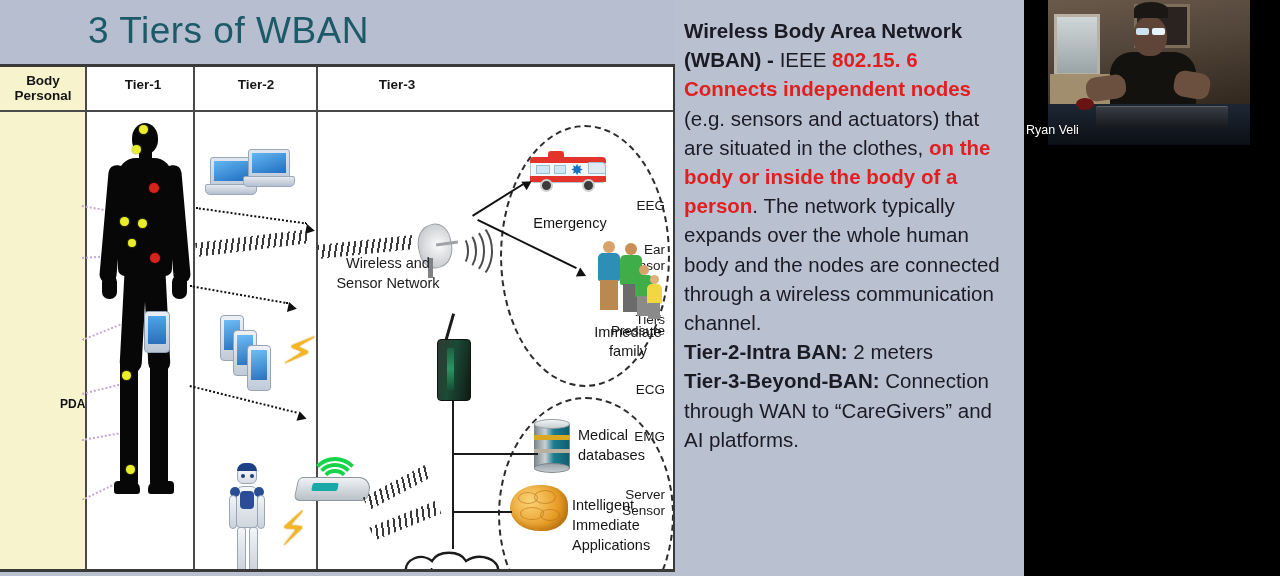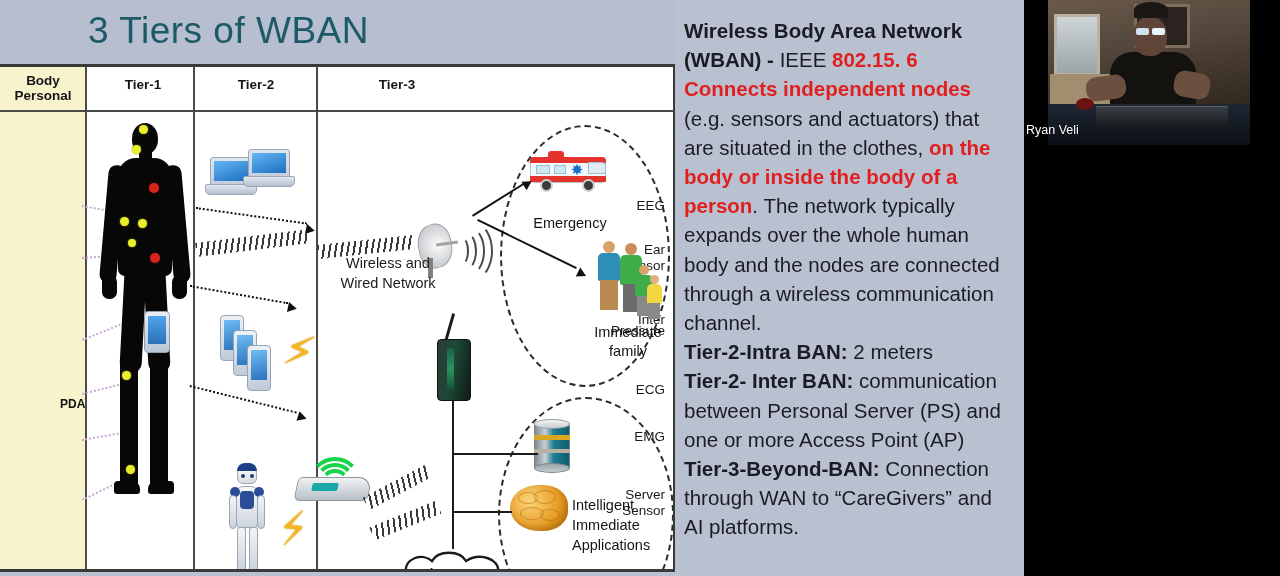--- a/index.html
+++ b/index.html
@@ -373,21 +373,21 @@
         <div>Body</div>
         <div>Personal</div>
       </div>
       <div class="col-head" id="head-t1">Tier-1</div>
       <div class="col-head" id="head-t2">Tier-2</div>
       <div class="col-head" id="head-t3">Tier-3</div>
 
       <div class="sensor-label" style="top:131px">EEG</div>
       <div class="sensor-label" style="top:175px">Ear</div>
       <div class="sensor-label" style="top:191px">Sensor</div>
-      <div class="sensor-label" style="top:245px">Inter</div>
+      <div class="sensor-label" style="top:245px">Tiers</div>
       <div class="sensor-label" style="top:256px">Pressure</div>
       <div class="sensor-label" style="top:315px">ECG</div>
       <div class="sensor-label" style="top:362px">EMG</div>
       <div class="sensor-label" style="top:420px">Server</div>
       <div class="sensor-label" style="top:436px">Sensor</div>
 
       <div class="dotted-link" style="left:82px; top:138px; width:58px; transform:rotate(10deg)"></div>
       <div class="dotted-link" style="left:82px; top:190px; width:54px; transform:rotate(-4deg)"></div>
       <div class="dotted-link" style="left:82px; top:272px; width:56px; transform:rotate(-22deg)"></div>
       <div class="dotted-link" style="left:82px; top:326px; width:50px; transform:rotate(-14deg)"></div>
@@ -483,21 +483,21 @@
       <div class="sat-wave" id="sw4"></div>
 
       <div id="server-ant"></div>
       <div id="server">
         <div id="server-glow"></div>
       </div>
       <div id="server-stem"></div>
 
       <div id="wwn-label">
         <div>Wireless and</div>
-        <div>Wired Network</div>
+        <div>Sensor Network</div>
       </div>
 
       <div class="ellipse-group" id="ellipse-top"></div>
       <div class="ellipse-group" id="ellipse-bot"></div>
 
       <div id="ambulance">
         <div id="amb-light"></div>
         <div id="amb-body"></div>
         <div id="amb-stripe"></div>
         <div id="amb-stripe2"></div>
@@ -537,20 +537,24 @@
         <div>family</div>
       </div>
 
       <div id="db">
         <div id="db-mid"></div>
         <div id="db-band1"></div>
         <div id="db-band2"></div>
         <div id="db-bot"></div>
         <div id="db-top"></div>
       </div>
+      <div id="db-label">
+        <div>Medical</div>
+        <div>databases</div>
+      </div>
 
       <div id="brain">
         <div id="brain-main"></div>
         <div class="brain-fold" id="bf1"></div>
         <div class="brain-fold" id="bf2"></div>
         <div class="brain-fold" id="bf3"></div>
         <div class="brain-fold" id="bf4"></div>
       </div>
       <div id="brain-label">
         <div>Intelligent</div>
@@ -584,24 +588,20 @@
       <div class="arrow-head" style="left:578px; top:200px; transform:rotate(26deg)"></div>
     </div>
 
     <div id="text-panel">
       <p>
         <span class="bold">Wireless Body Area Network (WBAN) - </span><span class="blk">IEEE </span><span class="red">802.15. 6 Connects independent nodes</span><span class="blk"> (e.g. sensors and actuators) that are situated in the clothes, </span><span class="red">on the body or inside the body of a person</span><span class="blk">. The network typically expands over the whole human body and the nodes are connected through a wireless communication channel.</span>
       </p>
       <p>
         <span class="bold">Tier-2-Intra BAN:</span>
         <span class="blk">2 meters</span>
-      </p>
-      <p>
-        <span class="bold">Tier-2- Inter BAN:</span>
-        <span class="blk">communication between Personal Server (PS) and one or more Access Point (AP)</span>
       </p>
       <p>
         <span class="bold">Tier-3-Beyond-BAN:</span>
         <span class="blk">Connection through WAN to “CareGivers” and AI platforms.</span>
       </p>
     </div>
   </div>
 
   <div id="video-tile">
     <div id="vid-wall"></div>

